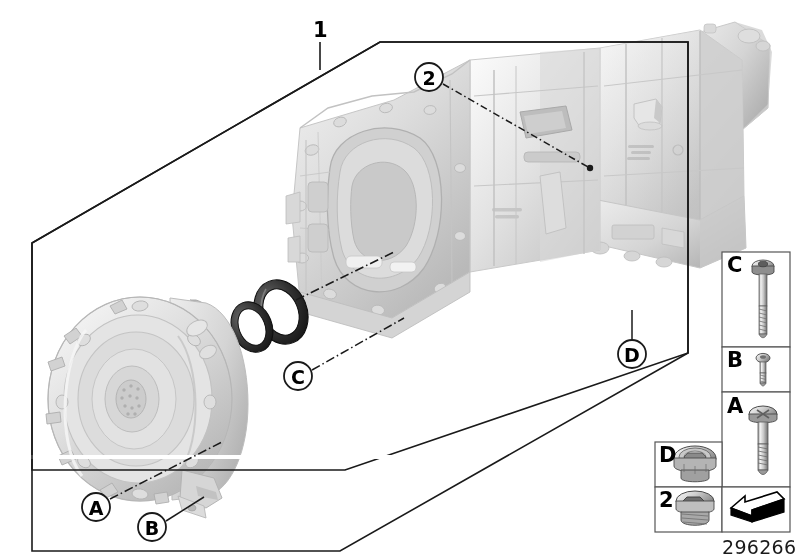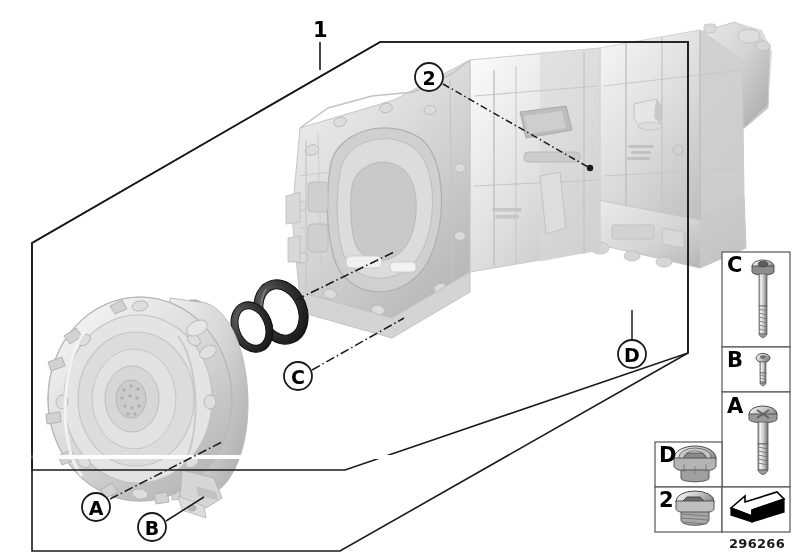--- a/index.html
+++ b/index.html
@@ -36,22 +36,22 @@
     top: 20px;
     font-size: 21px;
   }
   #part-number {
     position: absolute;
     left: 722px;
     top: 536px;
     width: 70px;
     text-align: center;
     font-family: "DejaVu Sans", sans-serif;
-    font-size: 13px;
-    font-weight: bold;
+    font-size: 19px;
+    font-weight: normal;
     letter-spacing: 0.3px;
     color: #1a1a1a;
   }
   .legend-letter {
     position: absolute;
     font-family: "DejaVu Sans", sans-serif;
     font-weight: bold;
     font-size: 21px;
     color: #000000;
     line-height: 1;

